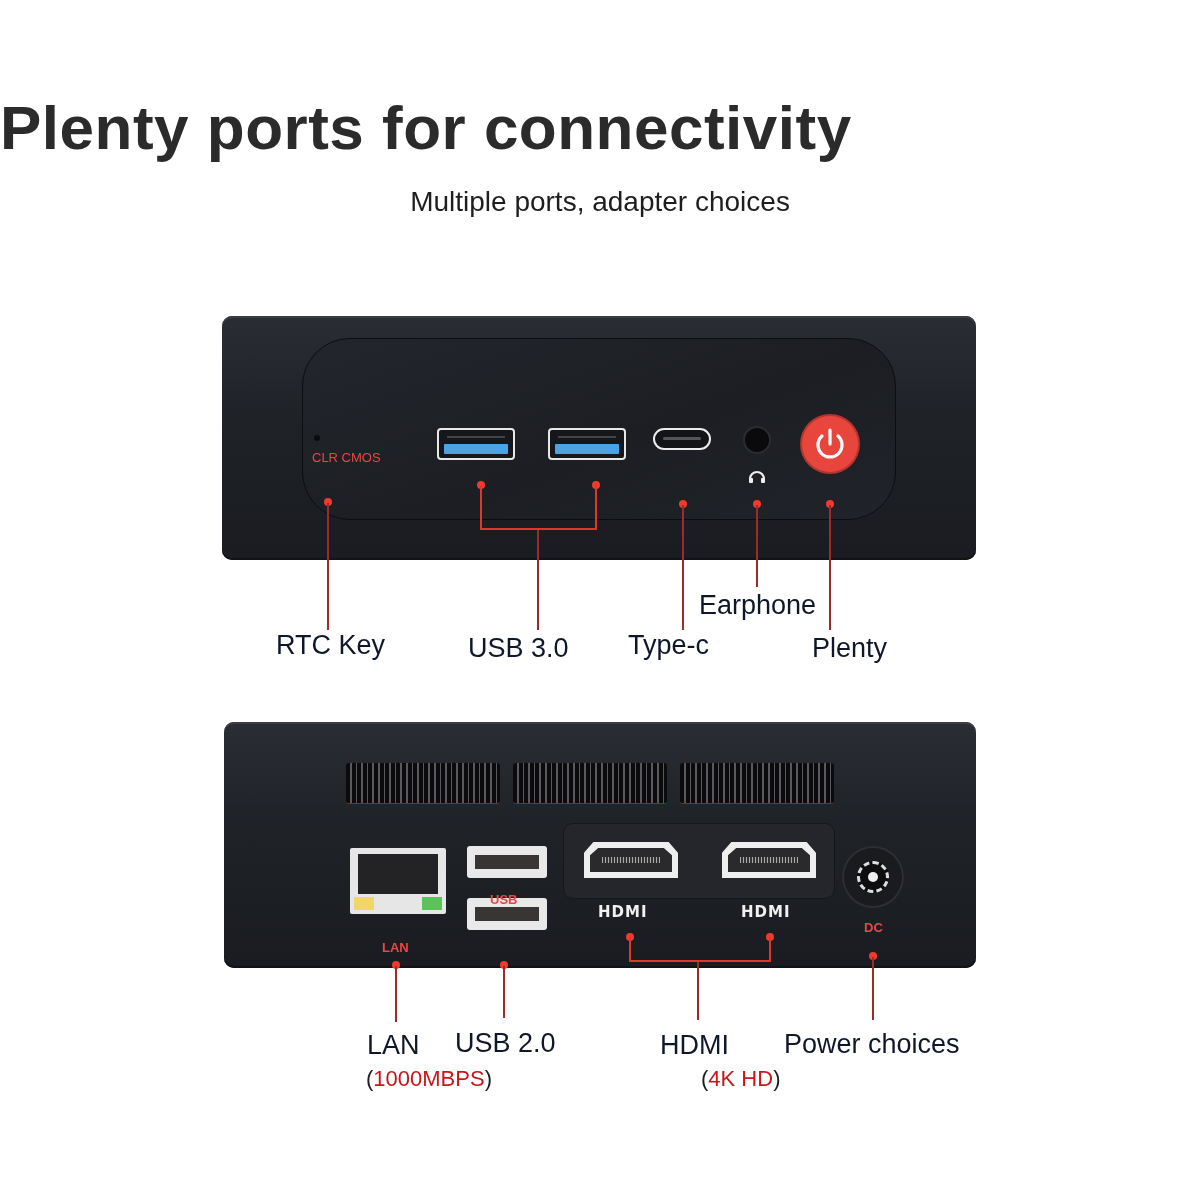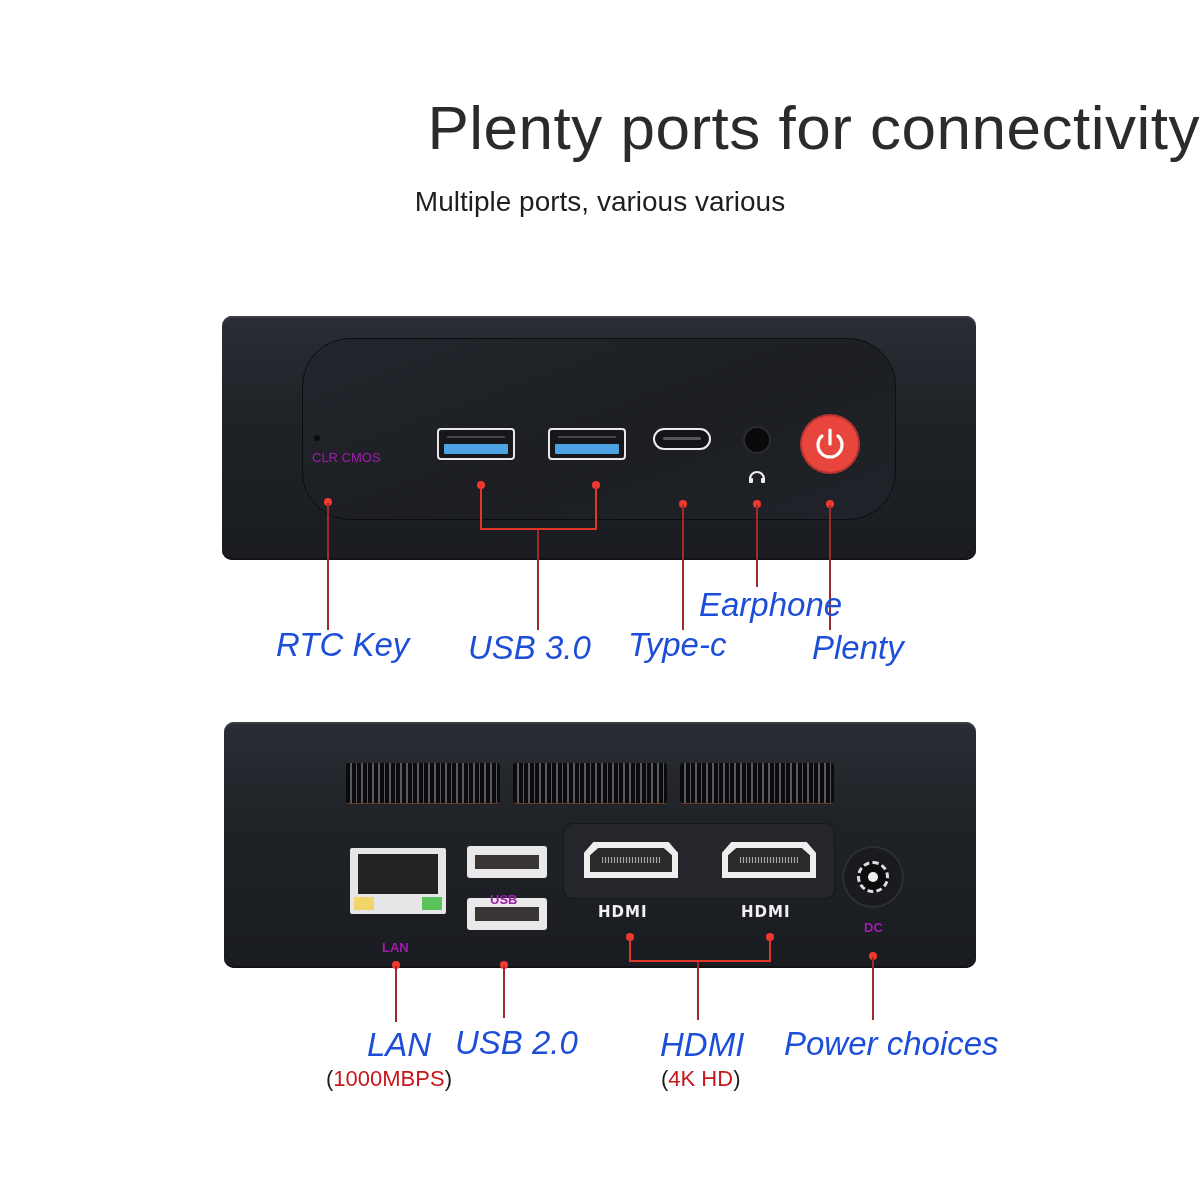--- a/index.html
+++ b/index.html
@@ -1,19 +1,19 @@
 <!DOCTYPE html>
 <html><head>
 <meta charset="utf-8">
 <style>
   html, body { margin:0; padding:0; }
   body { width:1200px; height:1200px; background:#ffffff; position:relative; overflow:hidden;
          font-family:"Liberation Sans", sans-serif; }
   .abs { position:absolute; }
-  #title { left:0; width:1200px; top:92px; text-align:right; font-size:62px; font-weight:normal;
+  #title { left:0; width:1200px; top:92px; text-align:left; font-size:62px; font-weight:bold;
            color:#2b2b2b; letter-spacing:0.5px; line-height:72px; }
   #subtitle { left:0; width:1200px; top:185px; text-align:center; font-size:28px; color:#1e1e1e; line-height:34px; }
 
   .device { background:linear-gradient(180deg,#2a2d33 0%,#1f2227 40%,#1a1c21 100%);
             border-radius:10px; box-shadow:inset 0 2px 0 #3a3d44, inset 0 -2px 0 #121317; }
   .panel { border:1.5px solid #0c0d10; border-radius:48px; background:linear-gradient(160deg,#23262c 0%,#1c1e23 55%,#202329 100%); }
 
   .usb3 { width:78px; height:32px; border:2px solid #e8e8e8; border-radius:4px; background:#15171b; box-sizing:border-box; }
   .usb3 .blue { position:absolute; left:5px; right:5px; bottom:4px; height:10px; background:#4ba3e3; border-radius:1px; }
   .usb3 .pins { position:absolute; left:8px; right:8px; top:6px; height:4px; border-top:2px solid #444; }
@@ -22,24 +22,24 @@
   .typec .tongue { position:absolute; left:8px; right:8px; top:7px; height:3px; background:#555; border-radius:2px; }
 
   .jack { width:24px; height:24px; border-radius:50%; background:#0a0a0c; box-shadow:0 0 0 2px #2a2c31; }
   .power-btn { width:56px; height:56px; border-radius:50%; background:#e8463d; box-shadow:0 0 0 2px #b5352e; }
 
   .dot { width:8px; height:8px; border-radius:50%; background:#f03a2e; }
   .vline { width:2px; background:#a02a2a; }
   .hline { height:2px; background:#e0362c; }
   .inner-line { background:#e0362c; }
 
-  .label { font-size:33px; color:#1d4ed8; white-space:nowrap; line-height:32px;font-style:italic; }
-  .sub-label { font-size:22px; color:#1c1c1c; white-space:nowrap; line-height:28px; }
+  .label { font-size:27px; color:#0f172a; white-space:nowrap; line-height:32px; }
+  .sub-label { font-size:22px; color:#1c1c1c; white-space:nowrap; line-height:28px;margin-left:40px; }
   .sub-label .red { color:#c8161b; }
-  .print { color:#a21caf; font-size:13px; font-weight:bold; white-space:nowrap; }
+  .print { color:#ef4444; font-size:13px; font-weight:bold; white-space:nowrap; }
 
   .vent { background:repeating-linear-gradient(90deg,#0b0b0d 0px,#0b0b0d 4px,#5a5a5e 4px,#5a5a5e 5.6px);
           border-radius:3px; border-bottom:1px solid #6b3a22; }
   .lan { width:96px; height:66px; background:#e6e6e6; border-radius:2px; box-sizing:border-box; }
   .lan .hole { position:absolute; left:8px; right:8px; top:6px; height:40px; background:#232326; }
   .lan .led-y { position:absolute; left:4px; bottom:4px; width:20px; height:13px; background:#f2d56a; }
   .lan .led-g { position:absolute; right:4px; bottom:4px; width:20px; height:13px; background:#5cc25c; }
   .usb2 { width:80px; height:32px; background:#e9e9e9; border-radius:3px; box-sizing:border-box; }
   .usb2 .slot { position:absolute; left:8px; right:8px; top:9px; height:14px; background:#3a3535; }
   .hdmi-bay { background:#24262b; border-radius:10px; border:1px solid #16171a; }
@@ -49,21 +49,21 @@
   .hdmi .pins { position:absolute; left:18px; right:18px; top:15px; height:6px; background:repeating-linear-gradient(90deg,#aaa 0 1px,#333 1px 3px); }
   .hdmi-logo { font-family:"DejaVu Sans", sans-serif; font-weight:bold; font-size:15px; letter-spacing:1px; color:#f0f0f0; }
   .dc-ring { width:62px; height:62px; border-radius:50%; background:#1a1b1f; box-shadow:inset 0 0 0 2px #2d2f34; }
   .dc-ring .in { position:absolute; left:15px; top:15px; width:32px; height:32px; border-radius:50%; border:3px dashed #ddd; box-sizing:border-box; background:#0d0d10; }
   .dc-ring .pin { position:absolute; left:26px; top:26px; width:10px; height:10px; border-radius:50%; background:#eee; }
 </style>
 </head>
 <body>
 
 <div id="title" class="abs">Plenty ports for connectivity</div>
-<div id="subtitle" class="abs">Multiple ports, various various</div>
+<div id="subtitle" class="abs">Multiple ports, adapter choices</div>
 
 <div class="abs device" style="left:222px; top:316px; width:754px; height:244px;">
   <div class="abs panel" style="left:80px; top:22px; width:592px; height:180px;"></div>
 </div>
 
 <div class="abs" style="left:314px; top:435px; width:6px; height:6px; border-radius:50%; background:#0b0c0e;"></div>
 <div class="abs print" style="left:312px; top:450px; font-weight:normal; font-size:13px;">CLR  CMOS</div>
 
 <div class="abs usb3" style="left:437px; top:428px;">
     <div class="pins"></div>

